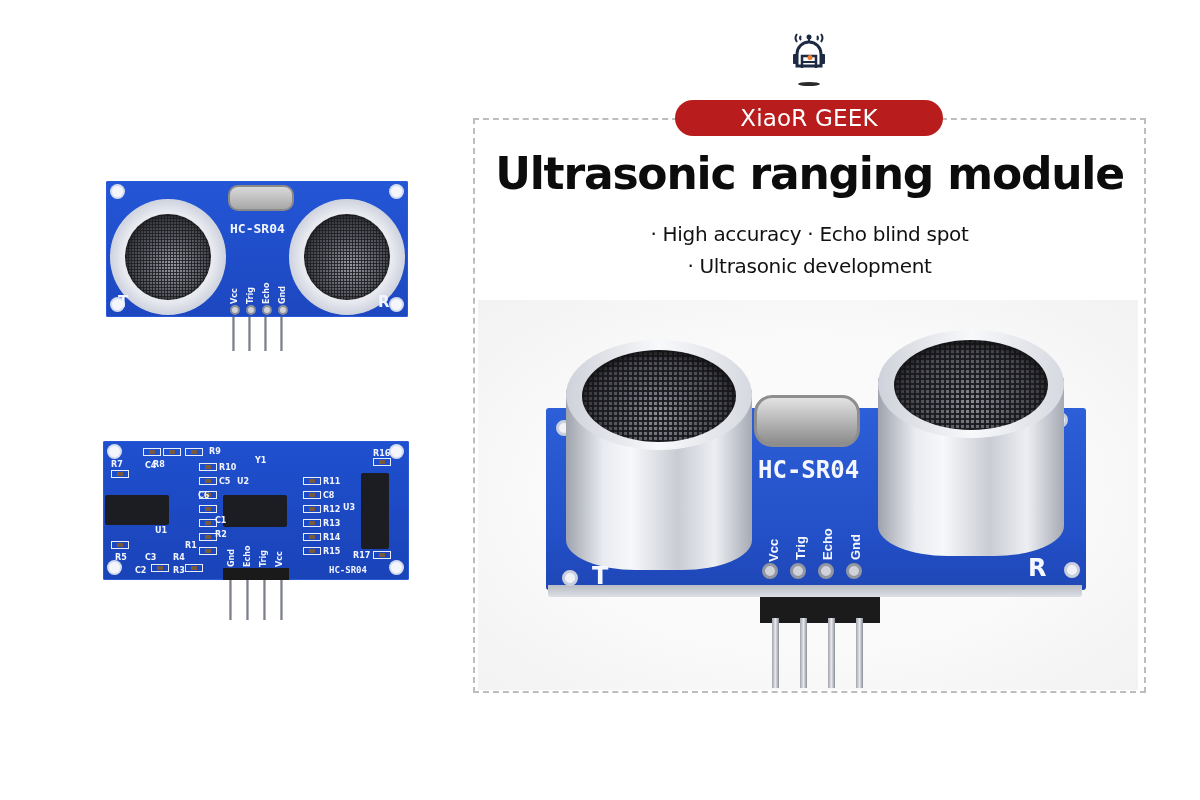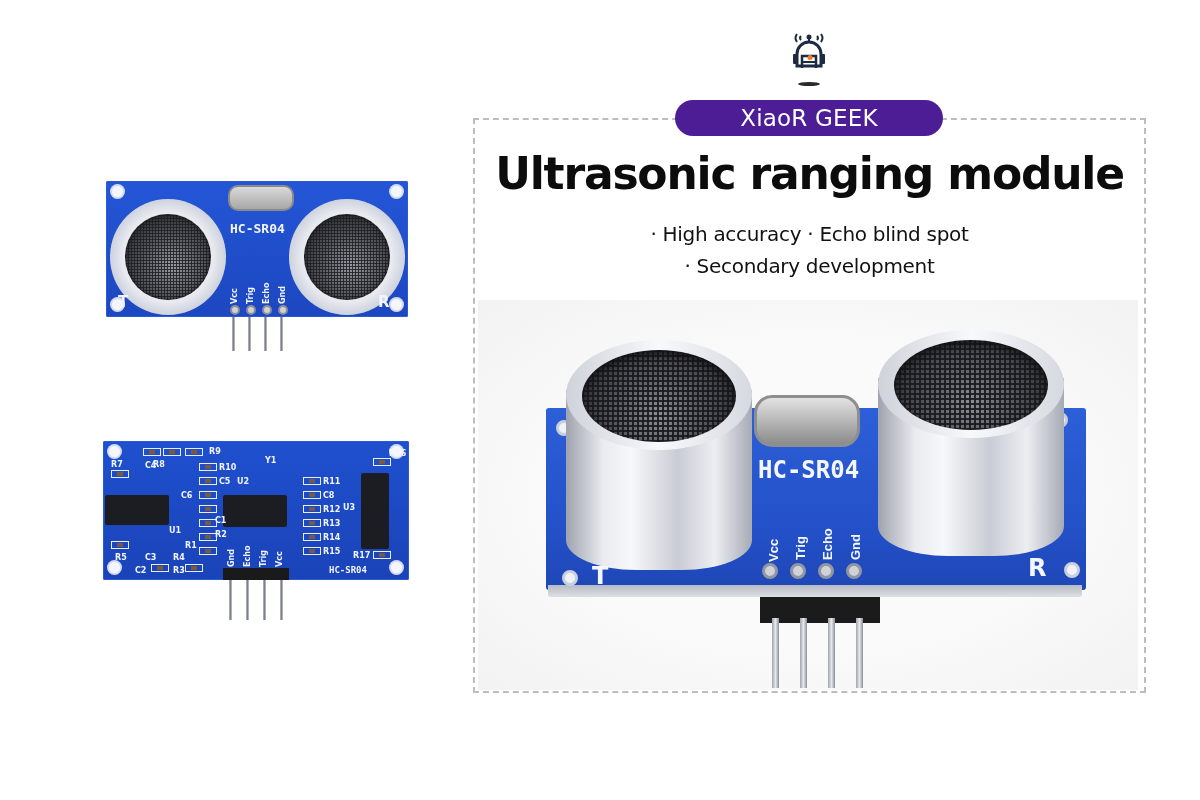--- a/index.html
+++ b/index.html
@@ -41,21 +41,21 @@
   .smd::after { content:""; position:absolute; left:5px; top:1px; width:6px; height:4px; background:#7b5a3a; }
   .comp-label { position: absolute; color: #f2f5ff; font-size: 8px; font-weight: bold;
           font-family: "DejaVu Sans", sans-serif; }
   .header { position: absolute; background: #1a1a1a; }
 
   
   .frame { position: absolute; left: 473px; top: 118px; width: 673px; height: 575px;
            border: 2px dashed #bdbdbd; }
   .logo { position: absolute; left: 789px; top: 26px; width: 40px; height: 64px; }
   .brand-pill { position: absolute; left: 675px; top: 100px; width: 268px; height: 36px;
-           background: #4c1d95; border-radius: 18px; color: #ffffff;
+           background: #b91c1c; border-radius: 18px; color: #ffffff;
            display: flex; align-items: center; justify-content: center;
            font-family: "DejaVu Sans", sans-serif; font-size: 23px; letter-spacing: 0.2px; }
   .headline { position: absolute; left: 473px; width: 673px; top: 148px; text-align: center;
            font-family: "DejaVu Sans", sans-serif; font-weight: bold; font-size: 44px;
            color: #0c0c0c; letter-spacing: -1.2px; }
   .feature-line { position: absolute; left: 473px; width: 673px; text-align: center;
            font-family: "DejaVu Sans", sans-serif; font-size: 20px; color: #111; letter-spacing: -0.3px; }
 
   
   .big-stage { position: absolute; left: 478px; top: 300px; width: 660px; height: 390px;
@@ -156,33 +156,33 @@
   <div class="smd" style="left:8px;top:100px"></div>
   <div class="smd" style="left:48px;top:123px"></div>
   <div class="smd" style="left:82px;top:123px"></div>
 
   <div class="comp-label" style="left:106px;top:6px">R9</div>
   <div class="comp-label" style="left:50px;top:19px">R8</div>
   <div class="comp-label" style="left:8px;top:19px">R7</div>
   <div class="comp-label" style="left:42px;top:20px">C4</div>
   <div class="comp-label" style="left:116px;top:22px">R10</div>
   <div class="comp-label" style="left:116px;top:36px">C5</div>
-  <div class="comp-label" style="left:78px;top:50px">C6</div>
-  <div class="comp-label" style="left:162px;top:15px">Y1</div>
+  <div class="comp-label" style="left:95px;top:50px">C6</div>
+  <div class="comp-label" style="left:152px;top:15px">Y1</div>
   <div class="comp-label" style="left:134px;top:36px">U2</div>
   <div class="comp-label" style="left:220px;top:36px">R11</div>
   <div class="comp-label" style="left:220px;top:50px">C8</div>
   <div class="comp-label" style="left:220px;top:64px">R12</div>
   <div class="comp-label" style="left:220px;top:78px">R13</div>
   <div class="comp-label" style="left:220px;top:92px">R14</div>
   <div class="comp-label" style="left:220px;top:106px">R15</div>
-  <div class="comp-label" style="left:286px;top:8px">R16</div>
+  <div class="comp-label" style="left:270px;top:8px">R16</div>
   <div class="comp-label" style="left:240px;top:62px">U3</div>
   <div class="comp-label" style="left:250px;top:110px">R17</div>
-  <div class="comp-label" style="left:66px;top:85px">U1</div>
+  <div class="comp-label" style="left:52px;top:85px">U1</div>
   <div class="comp-label" style="left:112px;top:75px">C1</div>
   <div class="comp-label" style="left:112px;top:89px">R2</div>
   <div class="comp-label" style="left:82px;top:100px">R1</div>
   <div class="comp-label" style="left:70px;top:112px">R4</div>
   <div class="comp-label" style="left:12px;top:112px">R5</div>
   <div class="comp-label" style="left:42px;top:112px">C3</div>
   <div class="comp-label" style="left:32px;top:125px">C2</div>
   <div class="comp-label" style="left:70px;top:125px">R3</div>
 
   <div class="pin-label" style="left:124px;top:126px">Gnd</div>
@@ -209,21 +209,21 @@
   <path d="M13 42 V30 h14 v12" fill="none" stroke="#1d2a44" stroke-width="2.5"></path>
   <line x1="13" y1="36" x2="27" y2="36" stroke="#1d2a44" stroke-width="2"></line>
   <circle cx="21" cy="31.5" r="2.5" fill="#f07a2a"></circle>
   <ellipse cx="20" cy="58" rx="11" ry="2" fill="#2a2a2a"></ellipse>
 </svg>
 
 <div class="brand-pill">XiaoR GEEK</div>
 
 <div class="headline">Ultrasonic ranging module</div>
 <div class="feature-line" style="top:222px">· High accuracy · Echo blind spot</div>
-<div class="feature-line" style="top:254px">· Secondary development</div>
+<div class="feature-line" style="top:254px">· Ultrasonic development</div>
 
 <div class="big-stage"></div>
 <div class="big-pcb"></div>
 <div class="big-pcb-edge"></div>
 
 <div class="big-hole" style="left:562px;top:570px"></div>
 <div class="big-hole" style="left:1064px;top:562px"></div>
 <div class="big-hole" style="left:556px;top:420px"></div>
 <div class="big-hole" style="left:1052px;top:412px"></div>
 

